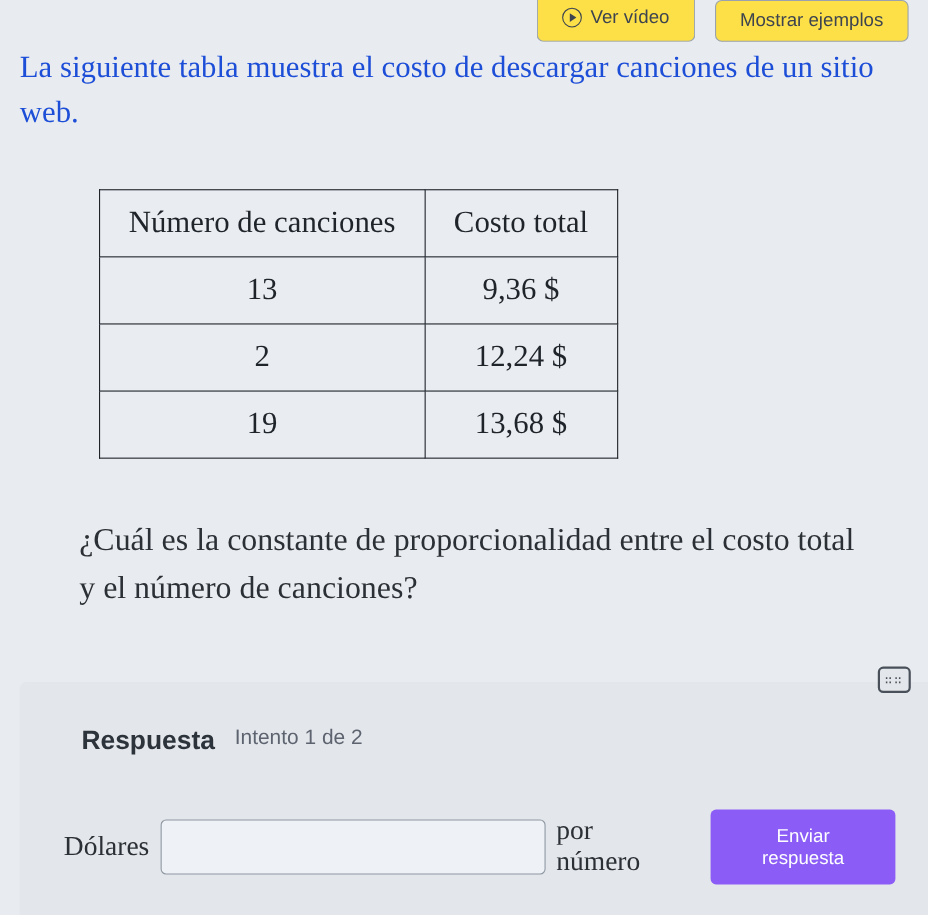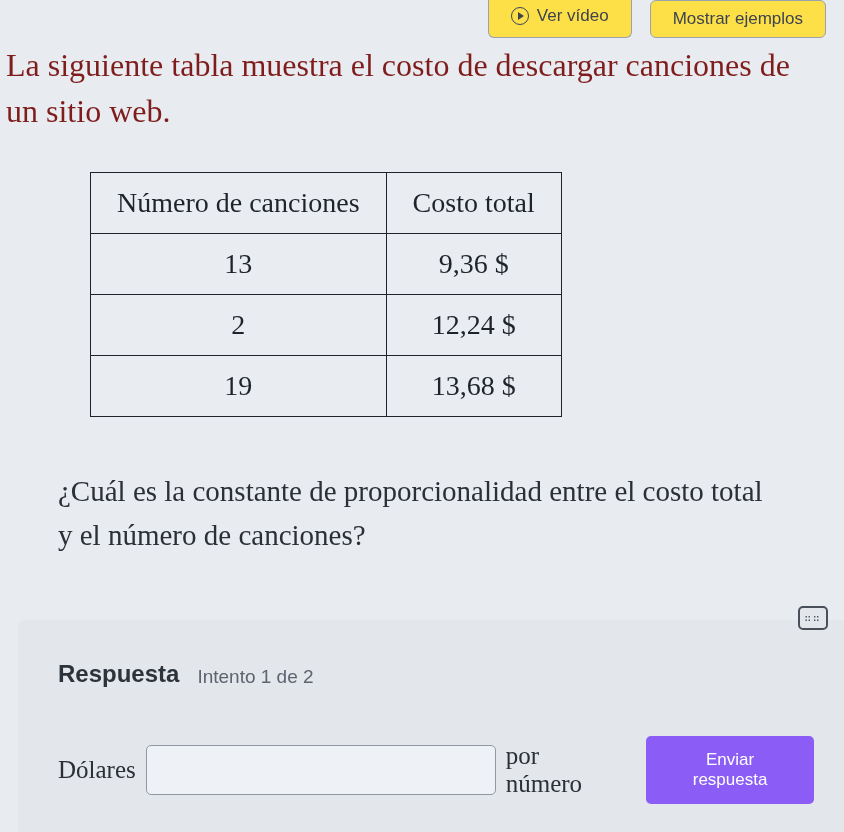--- a/index.html
+++ b/index.html
@@ -43,46 +43,46 @@
     display: block;
     width: 0; height: 0;
     border-left: 6px solid #3d4450;
     border-top: 4px solid transparent;
     border-bottom: 4px solid transparent;
     margin-left: 2px;
   }
   .problem-text {
     position: absolute;
     top: 42px;
-    left: 6px;
+    left: 18px;
     right: 24px;
-    font-size: 32px;
+    font-size: 28px;
     line-height: 1.45;
-    color: #7f1d1d;
+    color: #1d4ed8;
   }
   .data-table {
     position: absolute;
     top: 172px;
     left: 90px;
     border-collapse: collapse;
     font-size: 28px;
     color: #1f242b;
   }
   .data-table th, .data-table td {
     border: 1.4px solid #1f242b;
     padding: 14px 26px;
     font-weight: normal;
     text-align: center;
     background: #e9ecf0;
   }
   .data-table th { font-size: 28px; }
   .question-text {
     position: absolute;
     top: 470px;
-    left: 58px;
+    left: 72px;
     right: 60px;
     font-size: 29px;
     line-height: 1.5;
     color: #2b3036;
     font-family: Liberation Serif, serif;
   }
   .answer-panel {
     position: absolute;
     left: 18px;
     right: 0;
@@ -102,23 +102,24 @@
     background: #e3e6ea;
     cursor: pointer;
     display:flex; align-items:center; justify-content:center;
   }
   .keypad-icon span {
     font-size: 11px; letter-spacing: 2px; color:#49505a; line-height:1;
     font-family: monospace;
   }
   .resp-line {
     display: flex;
-    align-items: flex-end;
+    align-items: flex-start;
     gap: 18px;
     font-family: -apple-system, 'Segoe UI', Arial, sans-serif;
+    margin-left: 16px;
   }
   .resp-label { font-size: 24px; font-weight: 700; color: #2d333b; }
   .attempt { font-size: 19px; color: #5d6470; font-weight: 400; }
   .input-row {
     margin-top: 48px;
     display: flex;
     align-items: center;
     gap: 10px;
     font-size: 24px;
   }

